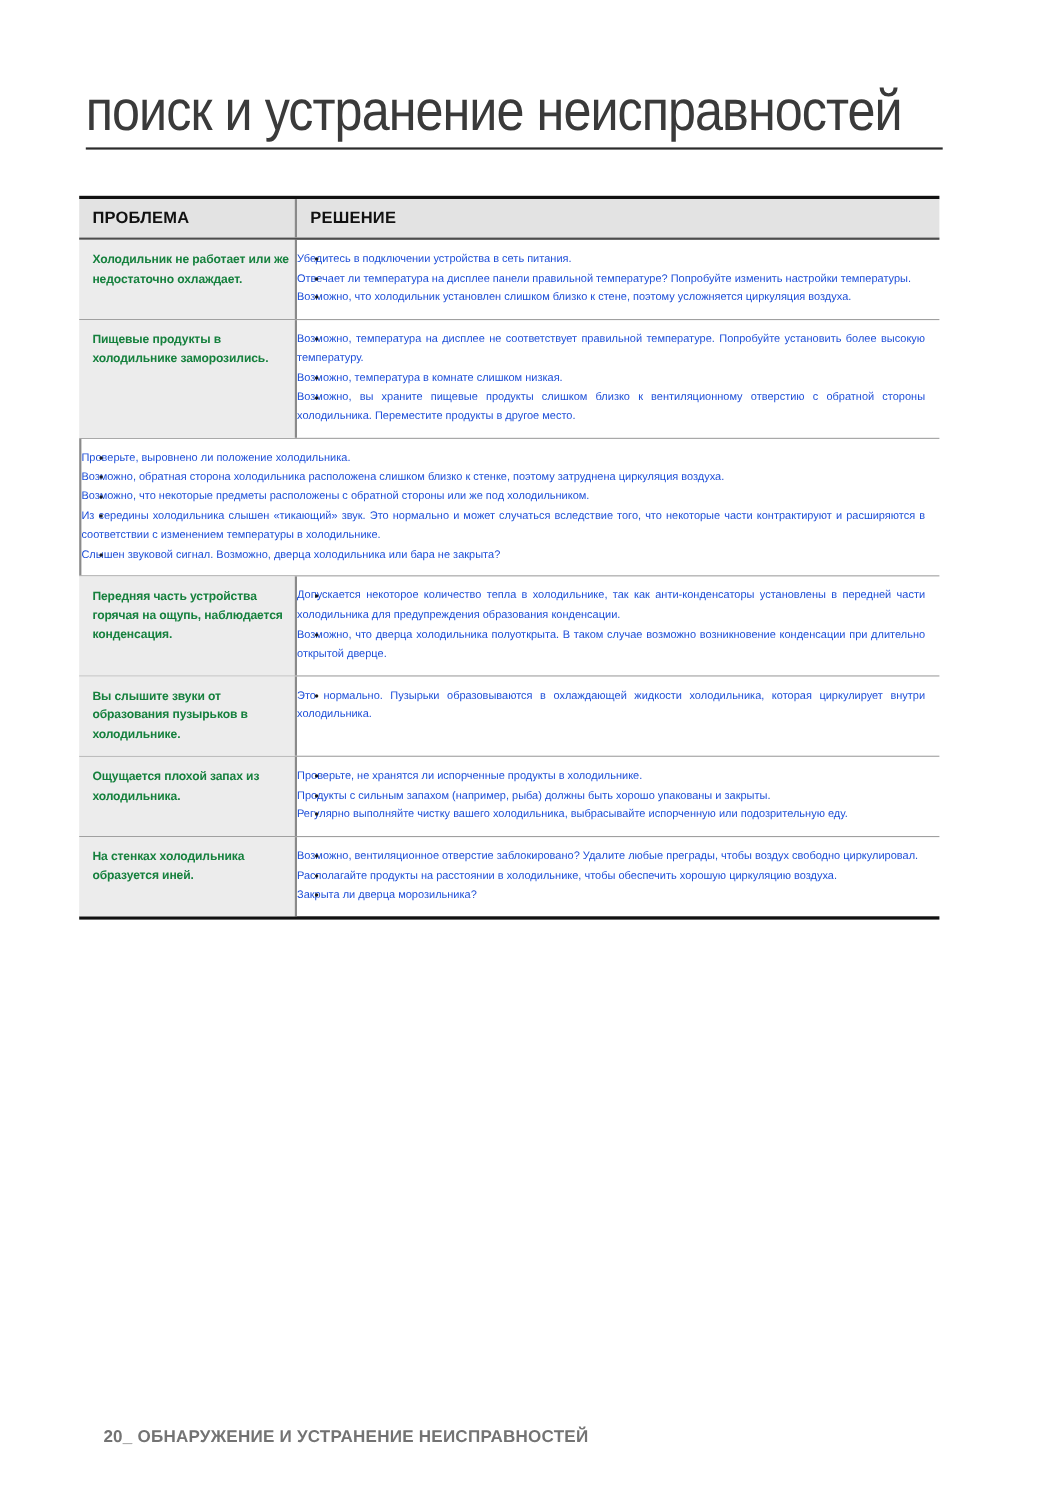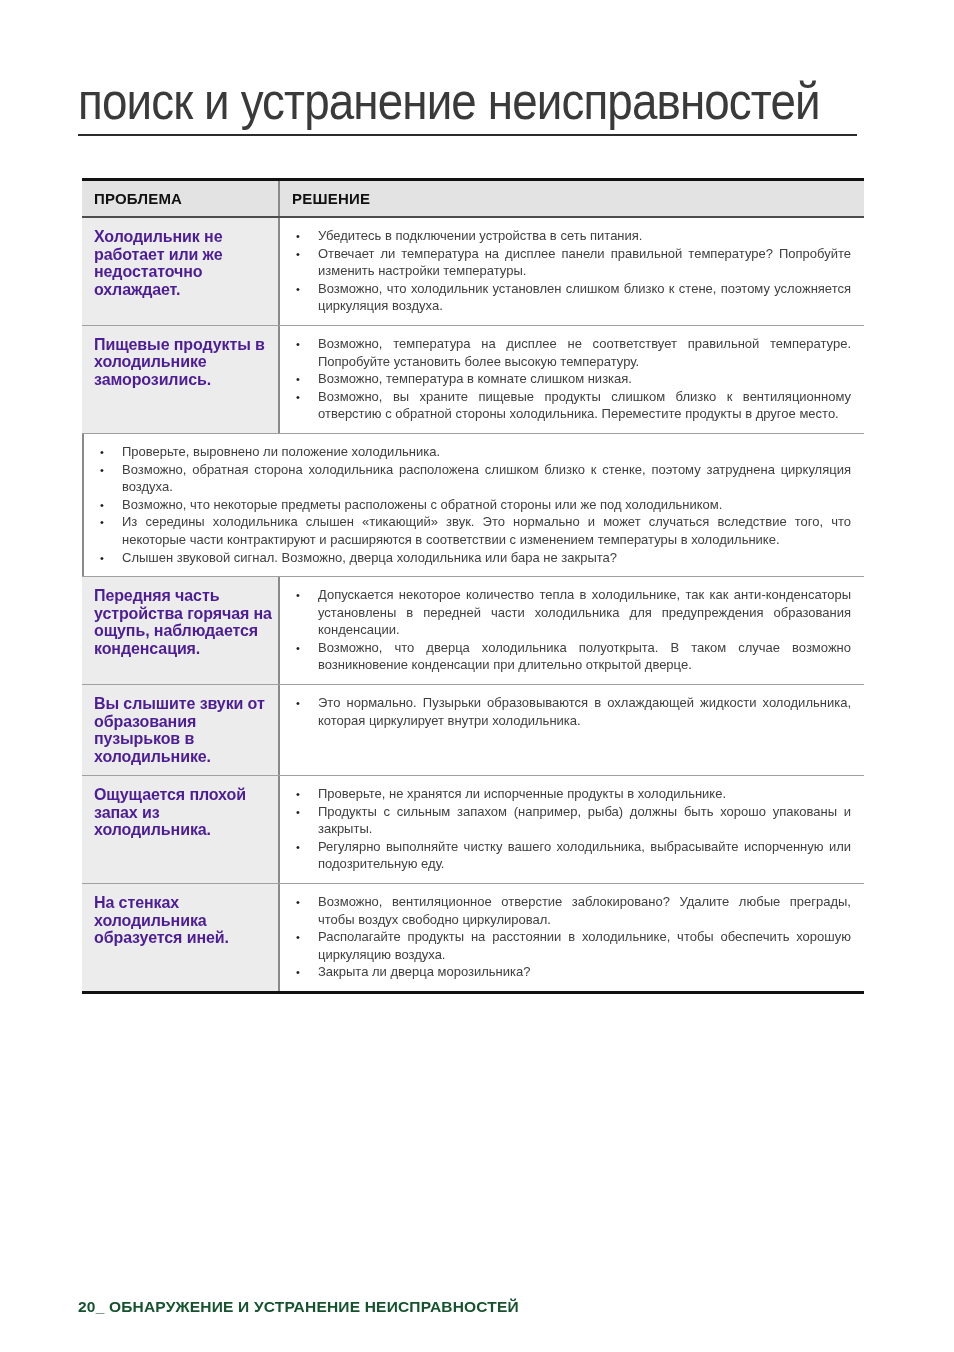--- a/index.html
+++ b/index.html
@@ -32,21 +32,21 @@
     left: 78px;
     top: 134px;
     width: 779px;
     height: 0;
     border-top: 2px solid #2b2b2b;
   }
 
   
   .trouble-table {
     position: absolute;
-    left: 82px;
+    left: 72px;
     top: 178px;
     width: 782px;
     border-top: 3px solid #111111;
     border-bottom: 3px solid #111111;
     box-sizing: border-box;
   }
   .t-header {
     display: flex;
     background: #e3e3e3;
     border-bottom: 2px solid #4d4d4d;
@@ -69,59 +69,58 @@
     letter-spacing: 0.2px;
   }
   .t-row {
     display: flex;
     border-bottom: 1.5px solid #a0a0a0;
   }
   .t-row:last-child { border-bottom: none; }
   .td-problem {
     background: #ececec;
     font-weight: bold;
-    font-size: 16px;
+    font-size: 11px;
     line-height: 17.5px;
     padding: 10px 4px 10px 12px;
-    color: #4c1d95;
+    color: #15803d;
     letter-spacing: -0.1px;
   }
   .td-solution {
     padding: 9px 13px 10px 0;
   }
   .sol-list {
     margin: 0;
     padding: 0;
     list-style: none;
   }
   .sol-item {
     position: relative;
-    font-size: 13px;
+    font-size: 10px;
     line-height: 17.6px;
     text-align: justify;
-    padding-left: 38px;
-    color: #404040;
+    color: #1d4ed8;
   }
   .sol-item::before {
     content: "\2022";
     position: absolute;
     left: 16px;
     top: 1px;
     font-size: 11px;
     color: #1c1c1c;
   }
 
   
   .page-footer {
     position: absolute;
-    left: 78px;
+    left: 94px;
     top: 1298px;
     font-size: 15.5px;
     font-weight: bold;
-    color: #14532d;
+    color: #737373;
     letter-spacing: 0.2px;
   }
 </style>
 </head>
 <body>
 
 <div class="page">
 
   <div class="doc-title">поиск и устранение неисправностей</div>
   <div class="title-rule"></div>

